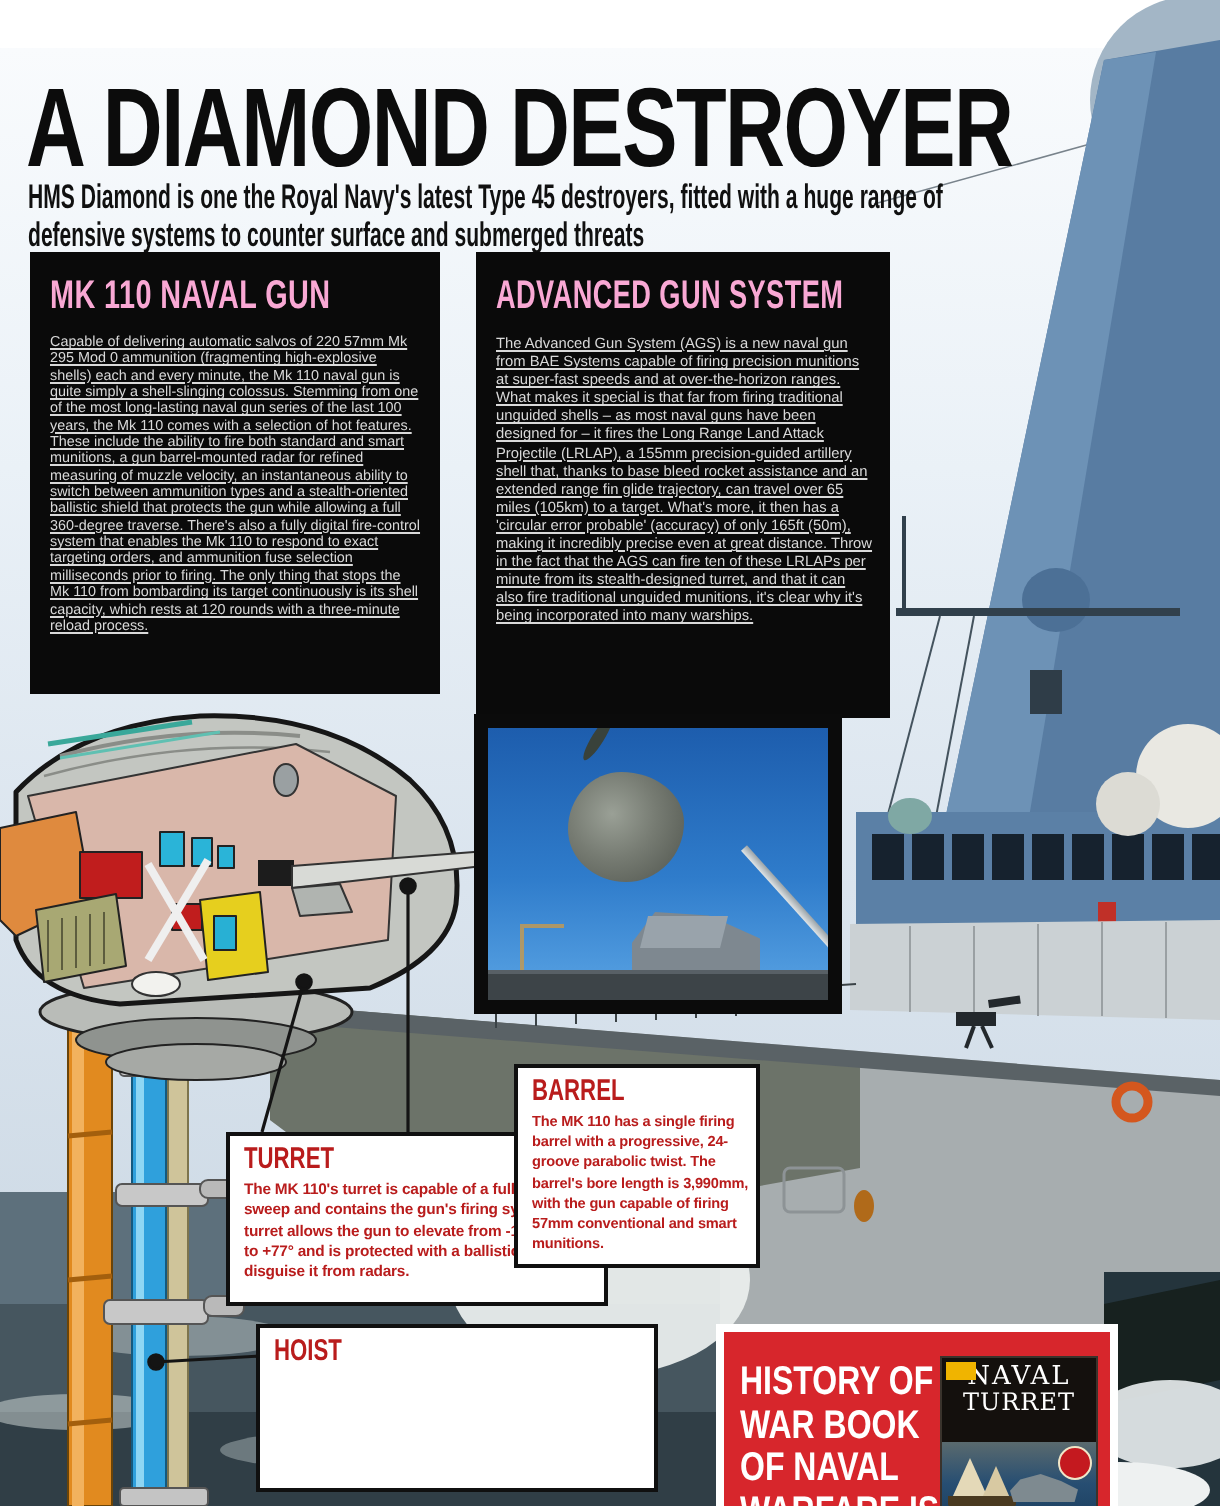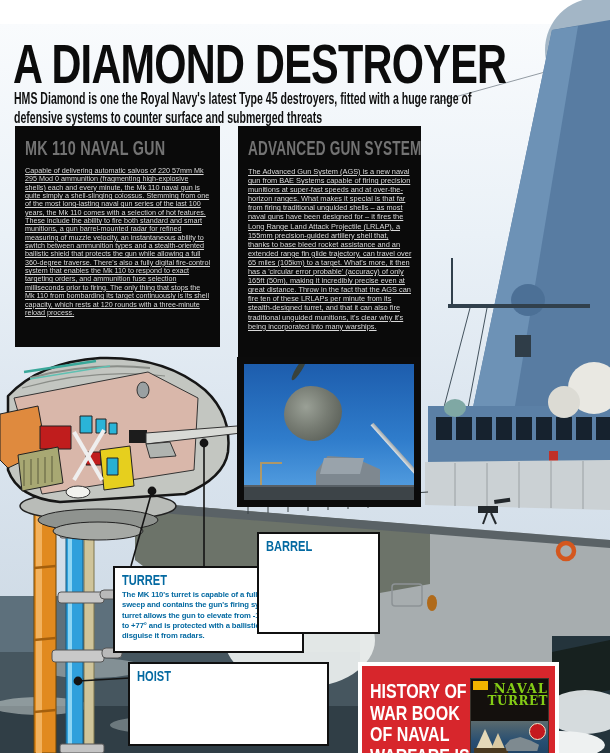--- a/index.html
+++ b/index.html
@@ -10,50 +10,50 @@
   
   .sky{left:0;top:24px;width:610px;height:600px;
        background:linear-gradient(180deg,#f9fbfd 0%,#eaf1f7 35%,#dae4ee 70%,#cfdbe6 100%);}
   .art{left:0;top:0;width:610px;height:753px;}
   
   .title{left:13px;top:36px;font-weight:700;font-size:56px;line-height:1;color:#0c0c0c;letter-spacing:-1px;}
   .subtitle{left:14px;top:90px;width:742px;font-weight:700;font-size:17px;line-height:18.5px;color:#101010;
             transform:scaleX(0.62);transform-origin:0 0;}
   
   .infobox{background:#0a0a0a;box-sizing:border-box;padding:11px 9px 8px 10px;}
-  .infobox .ib-title{color:#737373;font-weight:900;font-size:20px;letter-spacing:.3px;}
+  .infobox .ib-title{color:#f9a8d4;font-weight:900;font-size:20px;letter-spacing:.3px;}
   .infobox .ib-body{margin-top:7px;color:#d9d9d9;font-size:7.2px;line-height:8.35px;letter-spacing:0;text-decoration:underline;}
   #box-mk110{left:15px;top:126px;width:205px;height:221px;}
-  #box-ags{left:238px;top:126px;width:183px;height:233px;}
+  #box-ags{left:238px;top:126px;width:207px;height:233px;}
   
   .inset{left:237px;top:357px;width:184px;height:150px;border:7px solid #0b0b0b;box-sizing:border-box;
          background:linear-gradient(180deg,#1d5dad 0%,#2f7ccb 55%,#5aa4e4 100%);overflow:hidden;}
   .smoke{left:40px;top:22px;width:58px;height:55px;border-radius:46% 54% 50% 50%/ 52% 46% 54% 48%;
          background:radial-gradient(circle at 38% 38%,#9aa096 0%,#767b72 45%,#4e534c 100%);}
   .tracer{left:42px;top:2px;width:26px;height:6px;border-radius:50%;background:#39423b;transform:rotate(-58deg);}
   .ins-barrel{left:62px;top:58px;width:66px;height:4px;background:linear-gradient(#dfe4e6,#9aa3a8);transform:rotate(-132deg);transform-origin:100% 50%;}
   .ins-turret{left:72px;top:92px;width:64px;height:44px;background:#7e8890;
               clip-path:polygon(18% 0,60% 4%,100% 30%,100% 100%,0 100%,0 35%);}
   .ins-turret-face{left:78px;top:94px;width:40px;height:16px;background:#99a3ab;transform:skewX(-14deg);}
   .ins-deck{left:0;bottom:0;width:100%;height:13px;background:#3d4448;border-top:2px solid #586066;}
   .ins-crane{left:16px;bottom:10px;width:20px;height:26px;border-left:2px solid #c09a56;border-top:2px solid #c09a56;opacity:.85;}
   
-  .callout{background:#ffffff;border:2px solid #101010;box-sizing:border-box;padding:4px 2px 5px 7px;color:#0369a1;}
+  .callout{background:#ffffff;border:2px solid #101010;box-sizing:border-box;padding:4px 2px 5px 7px;color:#b91c1c;}
   .callout .co-title{font-weight:900;font-size:15px;line-height:16px;}
   .callout .co-body{margin-top:2px;font-weight:700;font-size:7.7px;line-height:10.3px;letter-spacing:-0.1px;}
   #co-turret{left:113px;top:566px;width:191px;height:87px;}
   #co-barrel{left:257px;top:532px;width:123px;height:102px;}
   #co-barrel .co-body{font-size:7.3px;line-height:10.2px;}
   #co-hoist{left:128px;top:662px;width:201px;height:84px;}
   
   .promo{left:358px;top:662px;width:201px;height:100px;background:#d7262c;border:4px solid #ffffff;box-sizing:border-box;}
   .promo-lines{left:8px;top:15px;color:#ffffff;font-weight:900;font-size:20px;line-height:21.5px;}
   .promo-lines>div{transform:scaleX(.8);transform-origin:0 0;white-space:nowrap;}
   .book{right:6px;top:12px;width:77px;height:86px;background:#14100d;border:1px solid #3a332c;overflow:hidden;}
-  .book-title{width:100%;text-align:right;color:#84cc16;font-family:"DejaVu Serif",serif;font-weight:700;}
+  .book-title{width:100%;text-align:center;color:#ffffff;font-family:"DejaVu Serif",serif;font-weight:400;}
   .bt1{margin-top:3px;font-size:13px;line-height:13px;letter-spacing:1px;}
   .bt2{font-size:12px;line-height:12px;letter-spacing:.5px;}
   .book-scene{left:0;bottom:-8px;width:100%;height:52px;background:linear-gradient(180deg,#5a6a6e 0%,#274e72 40%,#153553 100%);}
   .sail{left:5px;top:8px;width:0;height:0;border-left:9px solid transparent;border-right:9px solid transparent;border-bottom:20px solid #e4d9b8;}
   .sail2{left:20px;top:12px;width:0;height:0;border-left:7px solid transparent;border-right:7px solid transparent;border-bottom:16px solid #d8c9a2;}
   .sailhull{left:3px;top:27px;width:34px;height:7px;background:#4a3категория категория020;background:#4a3a20;border-radius:0 0 40% 40%;}
   .warship{left:34px;top:16px;width:34px;height:14px;background:#7e8a90;clip-path:polygon(0 60%,15% 20%,45% 0,75% 25%,100% 55%,95% 100%,5% 100%);}
   .badge{right:2px;top:2px;width:15px;height:15px;border-radius:50%;background:#c4191f;border:1.5px solid #f0e6c8;}
   .newtag{left:2px;top:2px;width:15px;height:9px;background:#f0b400;}
 </style>
@@ -249,20 +249,21 @@
     <div class="co-title">
       <span class="cond" style="transform:scaleX(.74);">TURRET</span>
     </div>
     <div class="co-body">The MK 110's turret is capable of a full-circle sweep and contains the gun's firing systems. The turret allows the gun to elevate from -10° through to +77° and is protected with a ballistic shield to disguise it from radars.</div>
   </div>
 
   <div class="abs callout" id="co-barrel">
     <div class="co-title">
       <span class="cond" style="transform:scaleX(.74);">BARREL</span>
     </div>
+    <div class="co-body">The MK 110 has a single firing barrel with a progressive, 24-groove parabolic twist. The barrel's bore length is 3,990mm, with the gun capable of firing 57mm conventional and smart munitions.</div>
   </div>
 
   <div class="abs callout" id="co-hoist">
     <div class="co-title">
       <span class="cond" style="transform:scaleX(.74);">HOIST</span>
     </div>
   </div>
 
   <div class="abs promo">
     <div class="abs promo-lines">

